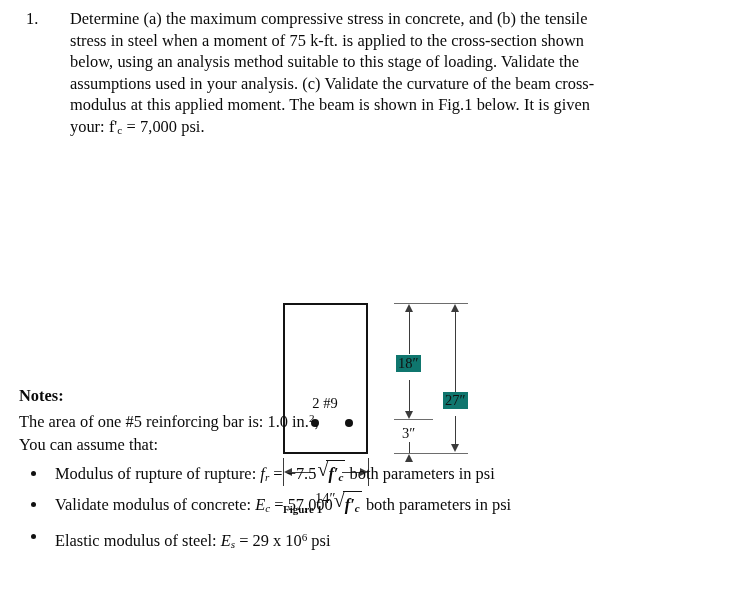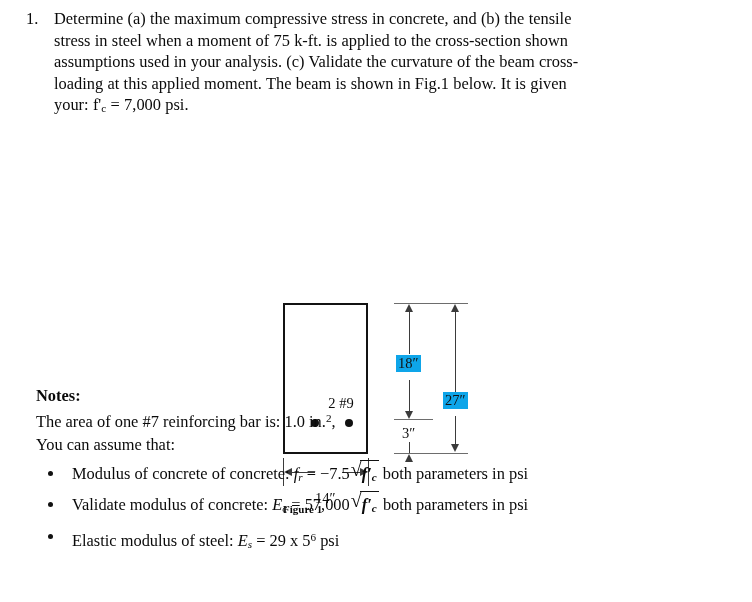--- a/index.html
+++ b/index.html
@@ -35,21 +35,21 @@
     line-height: 21.5px;
     text-align: left;
   }
   .prob-body {
     flex: 1 1 auto;
     font-size: 16.4px;
     line-height: 21.5px;
     text-align: left;
     word-spacing: 0.2px;
   }
-  .prob-body .ln { display: block; white-space: nowrap; }
+  .prob-body .ln { display: block; white-space: nowrap; margin-left: 16px; }
   sub.tight { font-size: 0.68em; vertical-align: -0.22em; }
   sup.tight { font-size: 0.68em; vertical-align: 0.45em; }
 
   
   #figure {
     position: absolute;
     left: 0;
     top: 148px;
     width: 752px;
     height: 228px;
@@ -70,21 +70,21 @@
     top: 157px;
     width: 85px;
     height: 151px;
     box-sizing: border-box;
     border: 2.2px solid #b9b9b9;
     background: transparent;
     z-index: -1;
   }
 
   .rebar-label {
-    left: 308px;
+    left: 292px;
     top: 248px;
     width: 66px;
     text-align: center;
     font-size: 14.5px;
     line-height: 15px;
   }
   .rebar-dot {
     width: 8px;
     height: 8px;
     border-radius: 50%;
@@ -116,38 +116,38 @@
   .arrh.left  { border-right: 8px solid #3b3b3b; }
   .arrh.right { border-left: 8px solid #3b3b3b; }
 
   .dim-text {
     font-size: 14.5px;
     line-height: 15px;
     color: #111111;
     white-space: nowrap;
   }
   .dim-text.boxed {
-    background: #0ea5e9;
+    background: #0f766e;
     padding: 1px 2px;
   }
 
   .fig-caption {
     left: 283px;
     top: 352px;
     width: 190px;
     text-align: left;
     font-size: 11px;
     font-weight: bold;
     line-height: 19px;
   }
 
   
   #notes {
     position: absolute;
-    left: 36px;
+    left: 19px;
     top: 384px;
     width: 700px;
     font-size: 16.4px;
     line-height: 23px;
   }
   #notes .notes-title { font-weight: bold; }
   #notes .note-line { white-space: nowrap; }
   #notes ul {
     list-style: none;
     margin: 4px 0 0 0;
@@ -193,22 +193,23 @@
 </style>
 </head>
 <body>
 
 <div id="problem">
   <div class="prob-row">
     <div class="prob-num">1.</div>
     <div class="prob-body">
       <span class="ln">Determine (a) the maximum compressive stress in concrete, and (b) the tensile</span>
       <span class="ln">stress in steel when a moment of 75 k-ft. is applied to the cross-section shown</span>
+      <span class="ln">below, using an analysis method suitable to this stage of loading. Validate the</span>
       <span class="ln">assumptions used in your analysis. (c) Validate the curvature of the beam cross-</span>
-      <span class="ln">loading at this applied moment. The beam is shown in Fig.1 below. It is given</span>
+      <span class="ln">modulus at this applied moment. The beam is shown in Fig.1 below. It is given</span>
       <span class="ln"><span>your: f'</span><sub class="tight">c</sub><span> = 7,000 psi.</span></span>
     </div>
   </div>
 </div>
 
 <div id="figure">
 
   <div class="abs beam-rect-shadow"></div>
 
   <div class="abs beam-rect"></div>
@@ -243,31 +244,31 @@
   <div class="abs hline dark" style="left:342px; top:324px; width:19px;"></div>
   <div class="abs arrh left" style="left:284px; top:320px;"></div>
   <div class="abs arrh right" style="left:360px; top:320px;"></div>
   <div class="abs dim-text" style="left:315px; top:317px;margin-top:26px;">14″</div>
 
   <div class="abs fig-caption">Figure 1</div>
 </div>
 
 <div id="notes">
   <div class="notes-title">Notes:</div>
-  <div class="note-line"><span>The area of one #7 reinforcing bar is: 1.0 in.</span><sup class="tight">2</sup><span>,</span></div>
+  <div class="note-line"><span>The area of one #5 reinforcing bar is: 1.0 in.</span><sup class="tight">2</sup><span>,</span></div>
   <div class="note-line">You can assume that:</div>
 
   <ul>
 
     <li>
-      <span class="bullet"></span><span>Modulus of concrete of concrete: </span><span class="mi">f</span><sub class="tight mi">r</sub><span> = −7.5</span><span class="radical"><span class="rad-glyph">√</span><span class="rad-bar"></span><span class="rad-inner"><span class="mi">f′</span><sub class="tight mi">c</sub></span></span><span> both parameters in psi</span>
+      <span class="bullet"></span><span>Modulus of rupture of rupture: </span><span class="mi">f</span><sub class="tight mi">r</sub><span> = −7.5</span><span class="radical"><span class="rad-glyph">√</span><span class="rad-bar"></span><span class="rad-inner"><span class="mi">f′</span><sub class="tight mi">c</sub></span></span><span> both parameters in psi</span>
     </li>
 
     <li>
       <span class="bullet"></span><span>Validate modulus of concrete: </span><span class="mi">E</span><sub class="tight mi">c</sub><span> = 57,000</span><span class="radical"><span class="rad-glyph">√</span><span class="rad-bar"></span><span class="rad-inner"><span class="mi">f′</span><sub class="tight mi">c</sub></span></span><span> both parameters in psi</span>
     </li>
 
     <li>
-      <span class="bullet"></span><span>Elastic modulus of steel: </span><span class="mi">E</span><sub class="tight mi">s</sub><span> = 29 x 5</span><sup class="tight">6</sup><span> psi</span>
+      <span class="bullet"></span><span>Elastic modulus of steel: </span><span class="mi">E</span><sub class="tight mi">s</sub><span> = 29 x 10</span><sup class="tight">6</sup><span> psi</span>
     </li>
 
   </ul>
 </div>
 
 </body></html>

